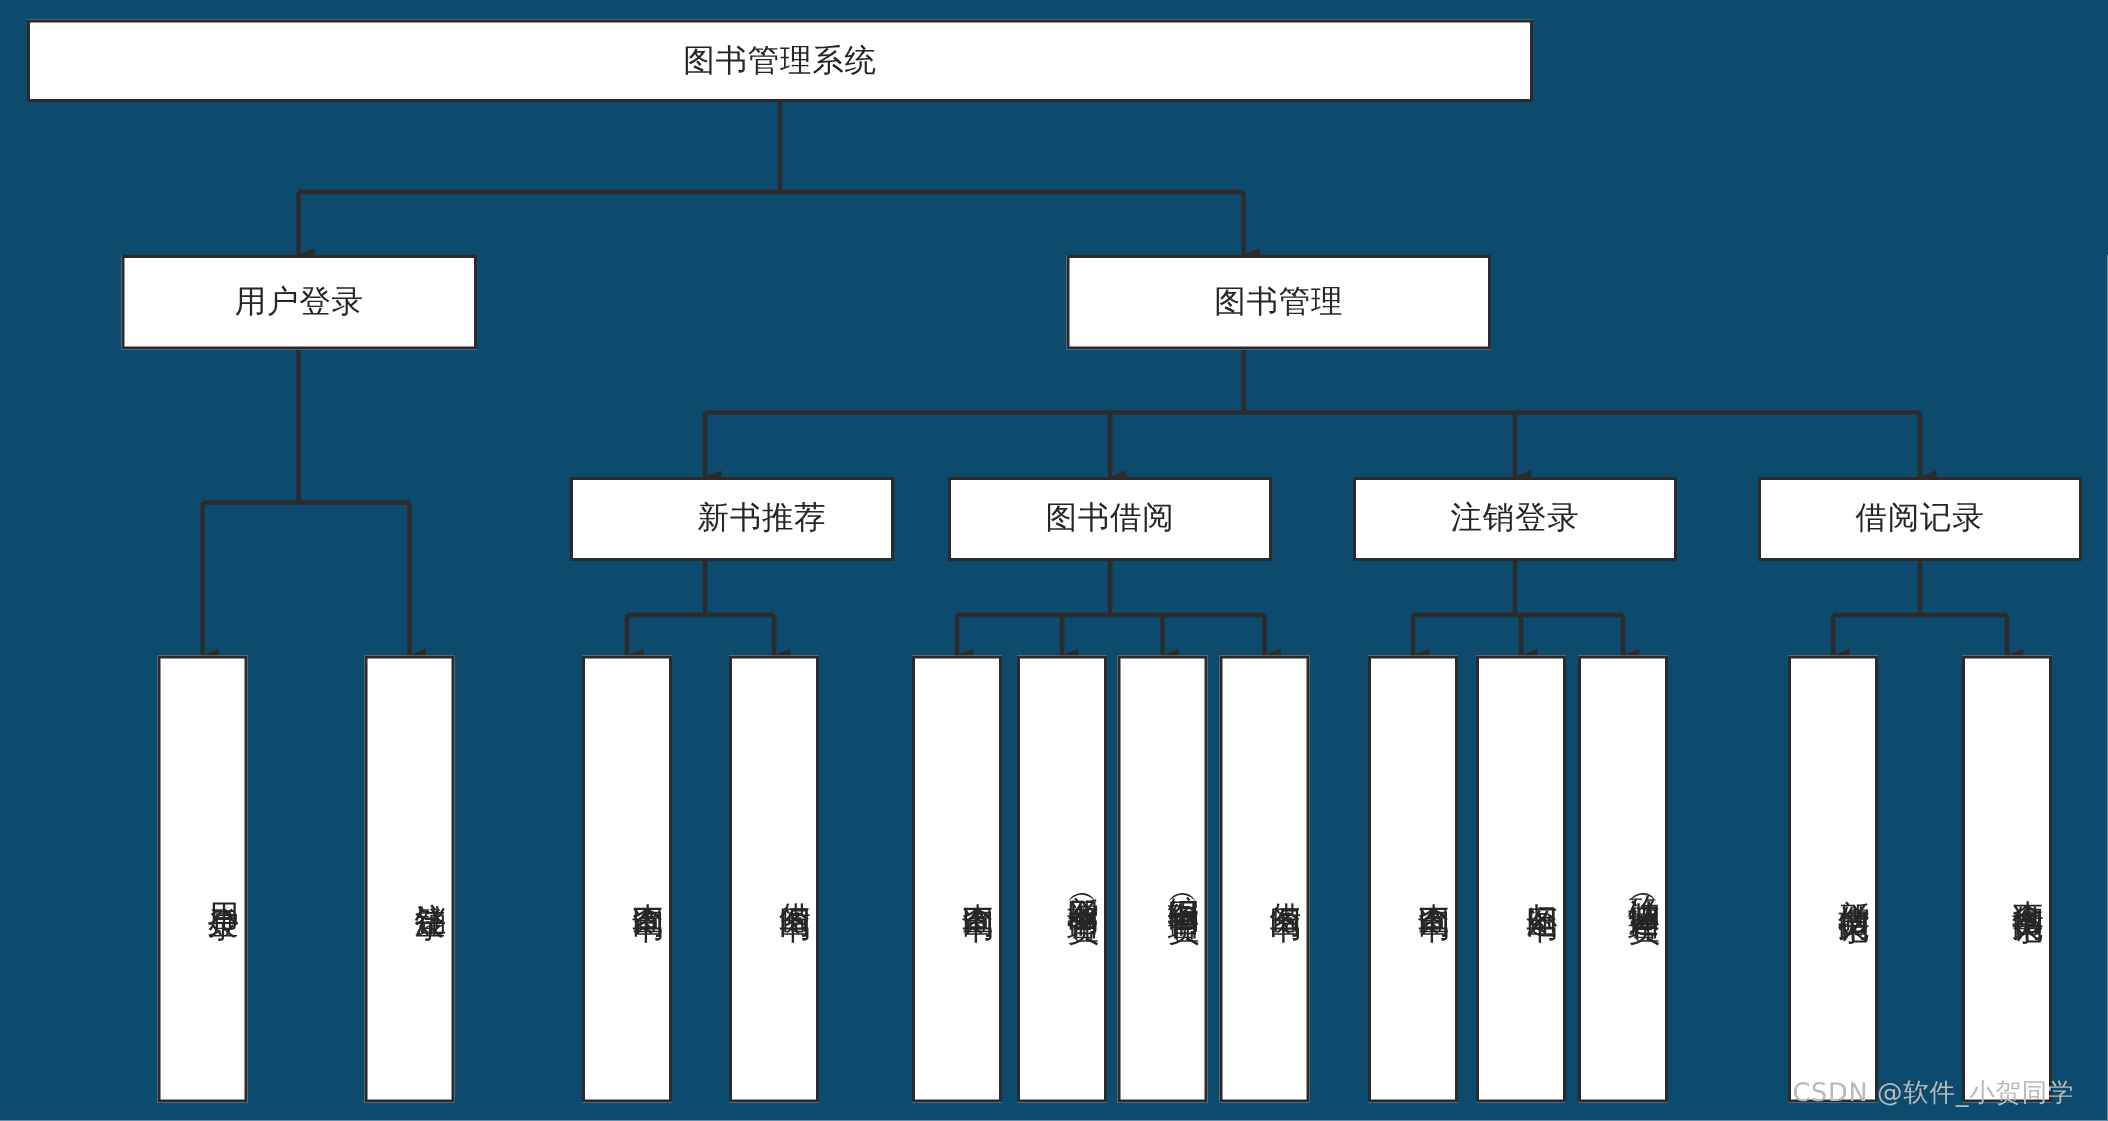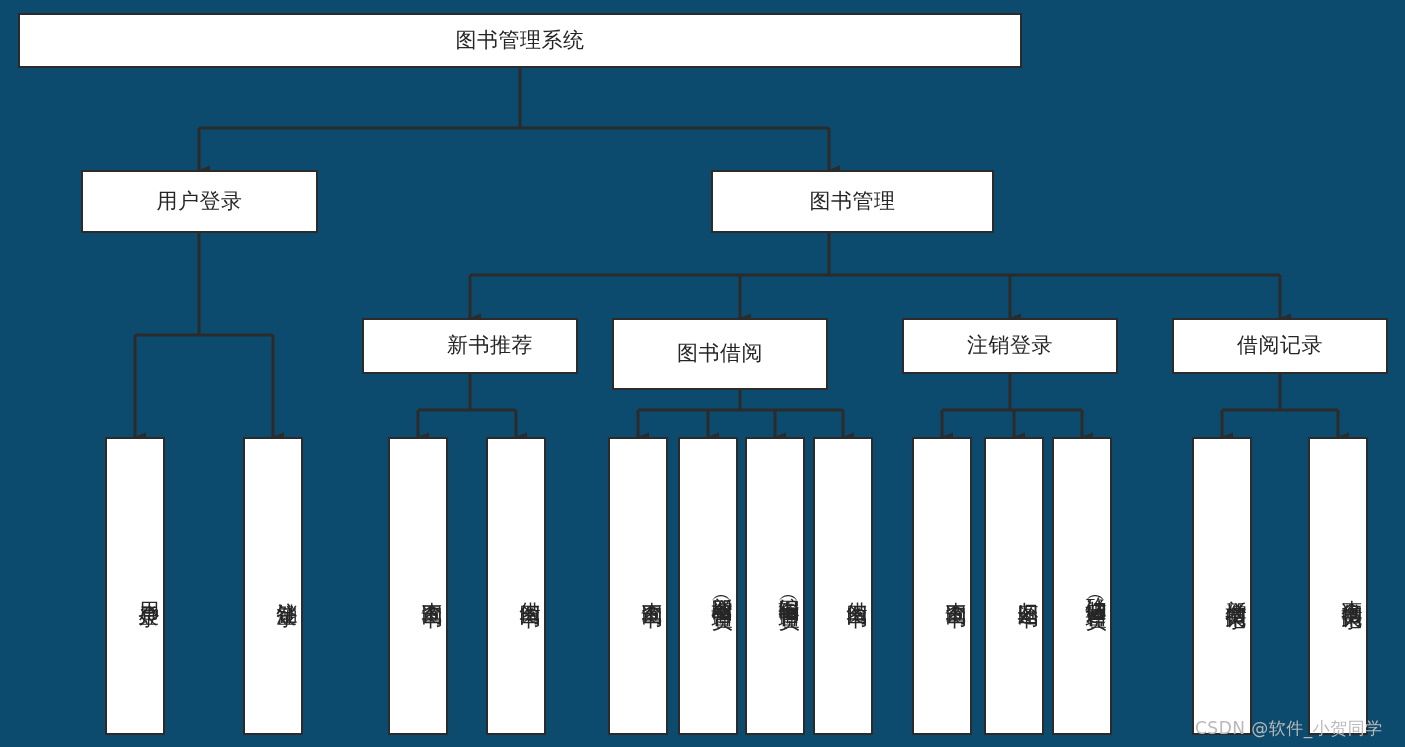--- a/index.html
+++ b/index.html
@@ -120,24 +120,24 @@
 
   <div id="level2-layer">
       <div class="node-box horiz" style="left: 81px; top: 170px; width: 237px; height: 63px;">
         <span>用户登录</span>
       </div>
       <div class="node-box horiz" style="left: 711px; top: 170px; width: 283px; height: 63px;">
         <span>图书管理</span>
       </div>
     </div>
   <div id="level3-layer">
-      <div class="node-box horiz" style="left: 362px; top: 318px; width: 216px; height: 56px; padding-left: 40px;">
+      <div class="node-box horiz" style="left: 380px; top: 318px; width: 216px; height: 56px; padding-left: 40px;">
         <span>新书推荐</span>
       </div>
-      <div class="node-box horiz" style="left: 612px; top: 318px; width: 216px; height: 72px; text-align: center;">
+      <div class="node-box horiz" style="left: 632px; top: 318px; width: 216px; height: 56px; text-align: center;">
         <span>图书借阅</span>
       </div>
       <div class="node-box horiz" style="left: 902px; top: 318px; width: 216px; height: 56px;">
         <span>注销登录</span>
       </div>
       <div class="node-box horiz" style="left: 1172px; top: 318px; width: 216px; height: 56px;">
         <span>借阅记录</span>
       </div>
     </div>
   <div id="leaf-layer">

